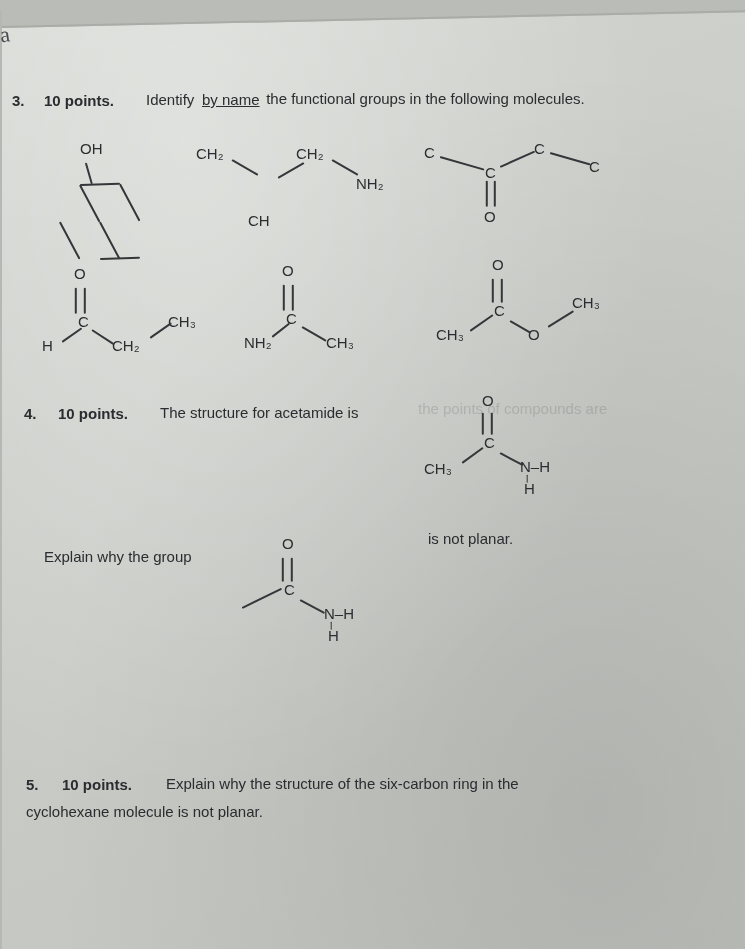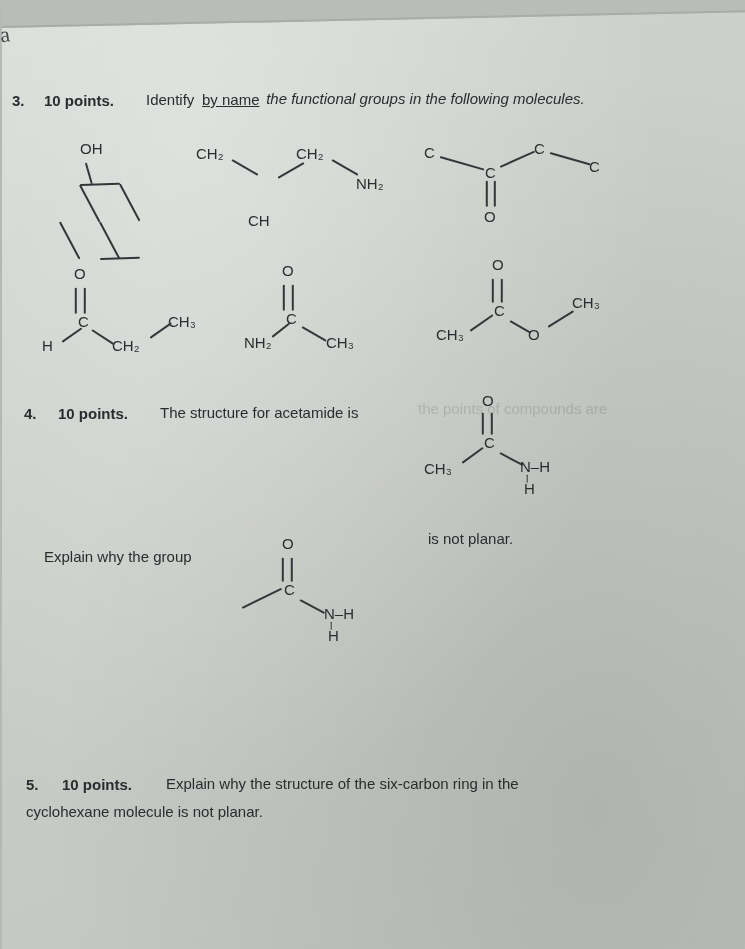--- a/index.html
+++ b/index.html
@@ -110,21 +110,21 @@
 <div id="paper">
   <div class="sheet-edge-top"></div>
   <div class="sheet-edge-left"></div>
 
   <div class="scribble">a</div>
 
   <div class="txt q-num" style="left:12px; top:92px;">3.</div>
   <div class="txt q-pts" style="left:44px; top:92px;">10 points.</div>
   <div class="txt q-body" style="left:146px; top:91px;">Identify </div>
   <div class="txt q-body underline" style="left:202px; top:91px;">by name</div>
-  <div class="txt q-body" style="left:262px; top:90px;font-style:italic;"> the functional groups in the following molecules.</div>
+  <div class="txt q-body" style="left:262px; top:90px;"> the functional groups in the following molecules.</div>
 
   <div class="struct" style="left:58px; top:140px; width:140px; height:130px;">
     <div class="atom" style="left:22px; top:0px;">OH</div>
 
     <div class="bond" style="left:28px; top:22px; width:22px; transform: rotate(74deg);"></div>
 
     <div class="bond" style="left:22px; top:44px; width:42px; transform: rotate(62deg);"></div>
     <div class="bond" style="left:22px; top:44px; width:40px; transform: rotate(-2deg);"></div>
     <div class="bond" style="left:62px; top:43px; width:42px; transform: rotate(62deg);"></div>
     <div class="bond" style="left:42px; top:81px; width:42px; transform: rotate(62deg);"></div>

